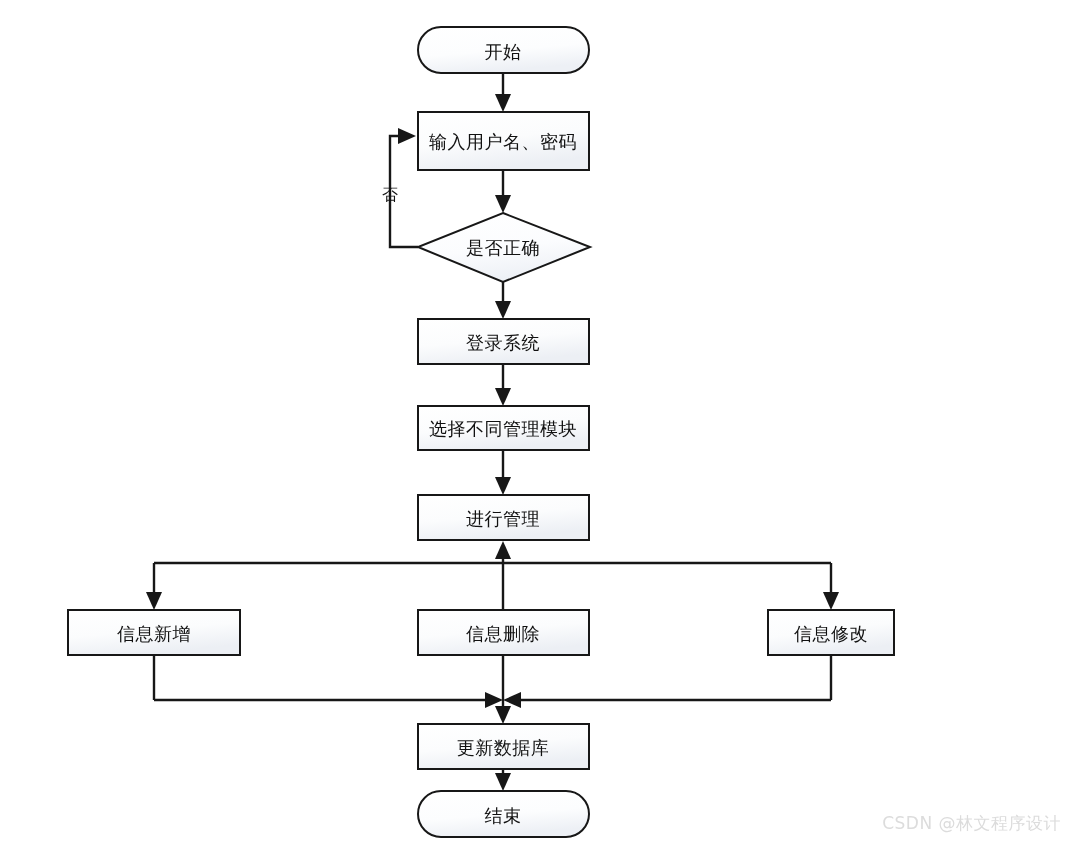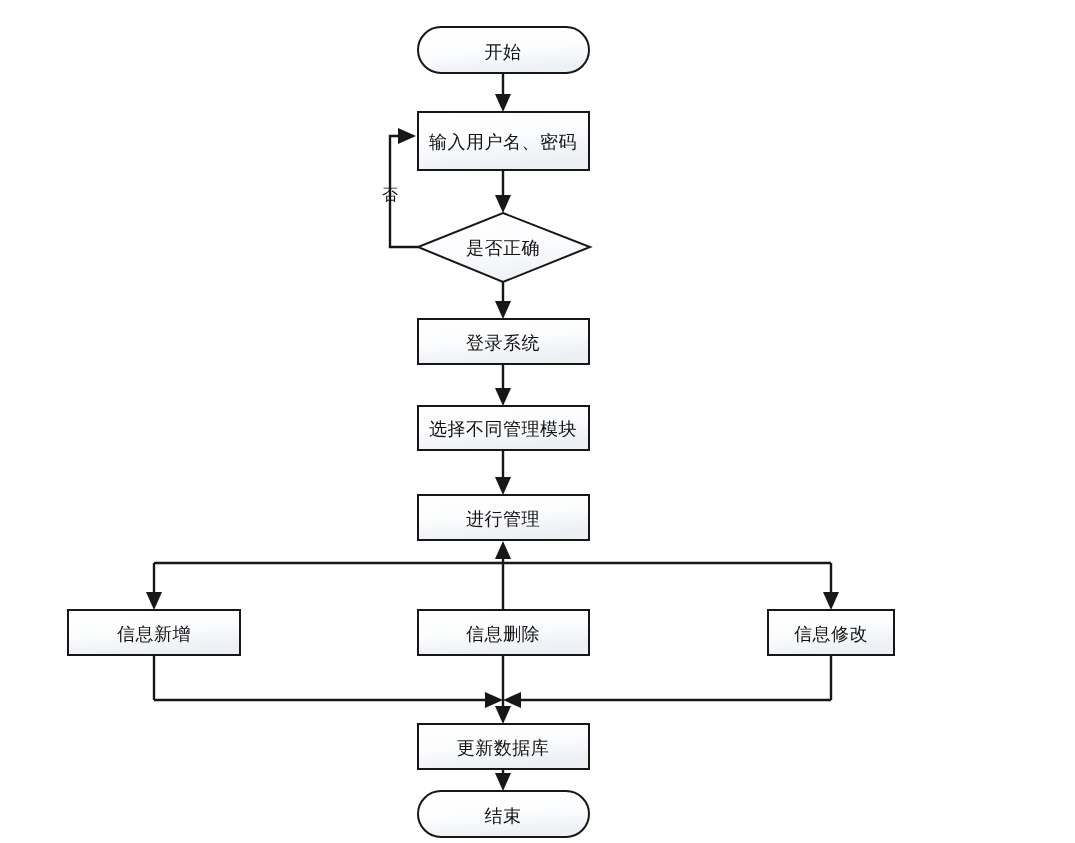--- a/index.html
+++ b/index.html
@@ -208,14 +208,15 @@
       <text class="node-label" x="503" y="747">更新数据库</text>
     </g>
 
     <g>
       <rect class="shape-term" x="418" y="791" width="171" height="46" rx="23" ry="23" fill="url(#termGrad)"></rect>
       <text class="node-label" x="503" y="815">结束</text>
     </g>
 
   </svg>
 
+  <div class="watermark">CSDN @林文程序设计</div>
 
 </div>
 
 </body></html>

